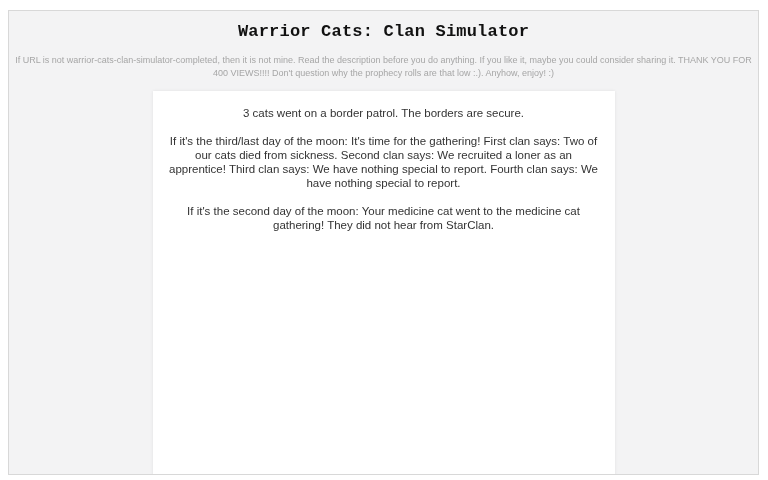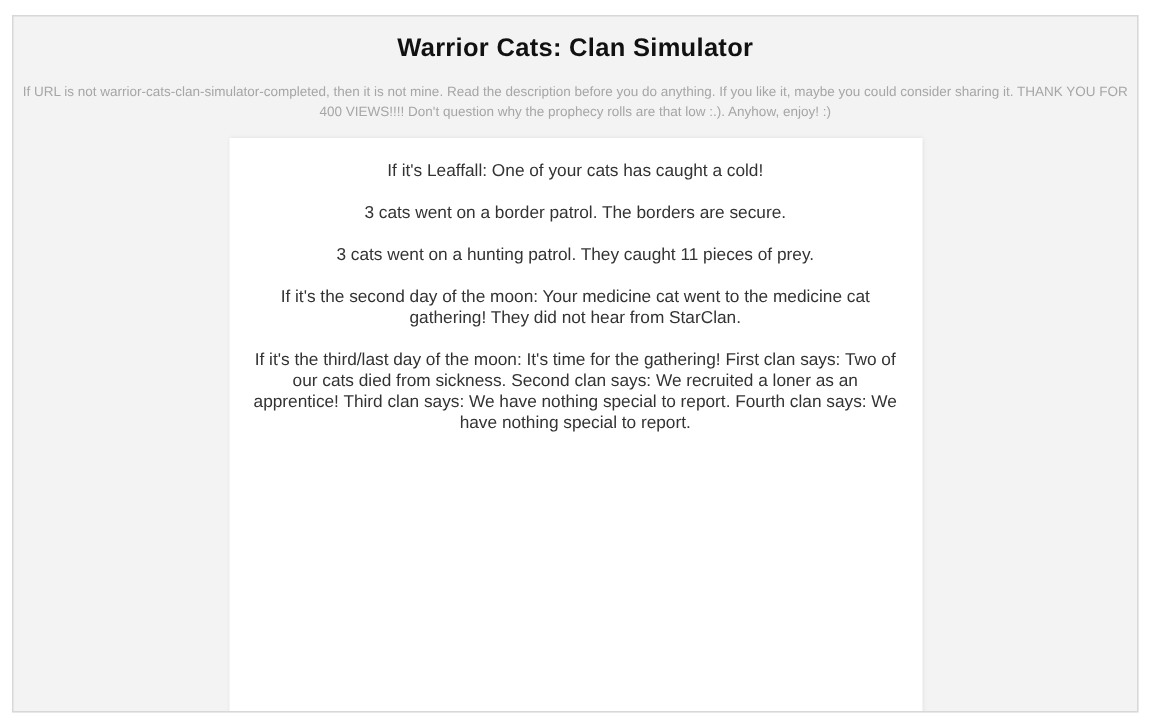--- a/index.html
+++ b/index.html
@@ -26,20 +26,21 @@
     background: #f3f3f4;
     text-align: center;
     overflow: hidden;
   }
   .page-title {
     margin: 11px 0 0 0;
     font-size: 17px;
     font-weight: bold;
     color: #111111;
     letter-spacing: 0.2px;
+    font-family: Liberation Mono, monospace;
   }
   .page-description {
     margin: 13px auto 0 auto;
     width: 740px;
     font-size: 9px;
     line-height: 12.5px;
     color: #a6a6a6;
   }
   .output-box {
     width: 462px;
@@ -59,20 +60,18 @@
   }
 </style>
 </head>
 <body>
 
 <div class="viewport">
   <div class="panel">
     <h1 class="page-title">Warrior Cats: Clan Simulator</h1>
     <div class="page-description">If URL is not warrior-cats-clan-simulator-completed, then it is not mine. Read the description before you do anything. If you like it, maybe you could consider sharing it. THANK YOU FOR 400 VIEWS!!!! Don't question why the prophecy rolls are that low :.). Anyhow, enjoy! :)</div>
     <div class="output-box">
-        <p class="event">If it's Leaffall: One of your cats has caught a cold!</p>
         <p class="event">3 cats went on a border patrol. The borders are secure.</p>
-        <p class="event">3 cats went on a hunting patrol. They caught 11 pieces of prey.</p>
+        <p class="event">If it's the third/last day of the moon: It's time for the gathering! First clan says: Two of our cats died from sickness. Second clan says: We recruited a loner as an apprentice! Third clan says: We have nothing special to report. Fourth clan says: We have nothing special to report.</p>
         <p class="event">If it's the second day of the moon: Your medicine cat went to the medicine cat gathering! They did not hear from StarClan.</p>
-        <p class="event">If it's the third/last day of the moon: It's time for the gathering! First clan says: Two of our cats died from sickness. Second clan says: We recruited a loner as an apprentice! Third clan says: We have nothing special to report. Fourth clan says: We have nothing special to report.</p>
       </div>
   </div>
 </div>
 
 </body></html>

